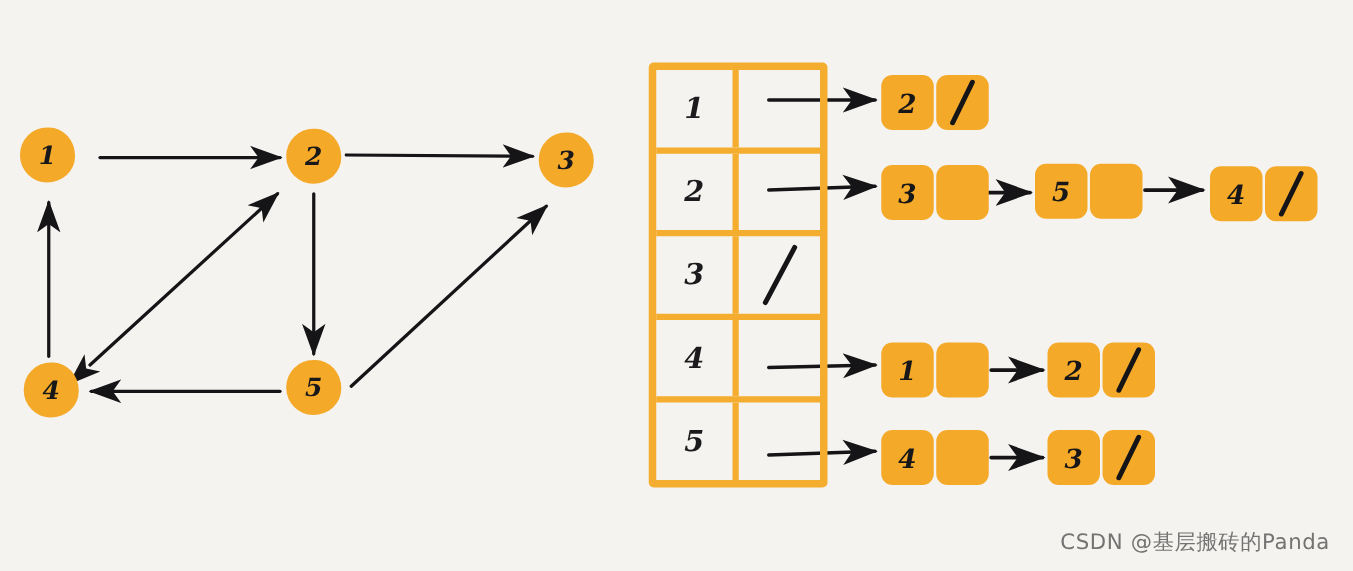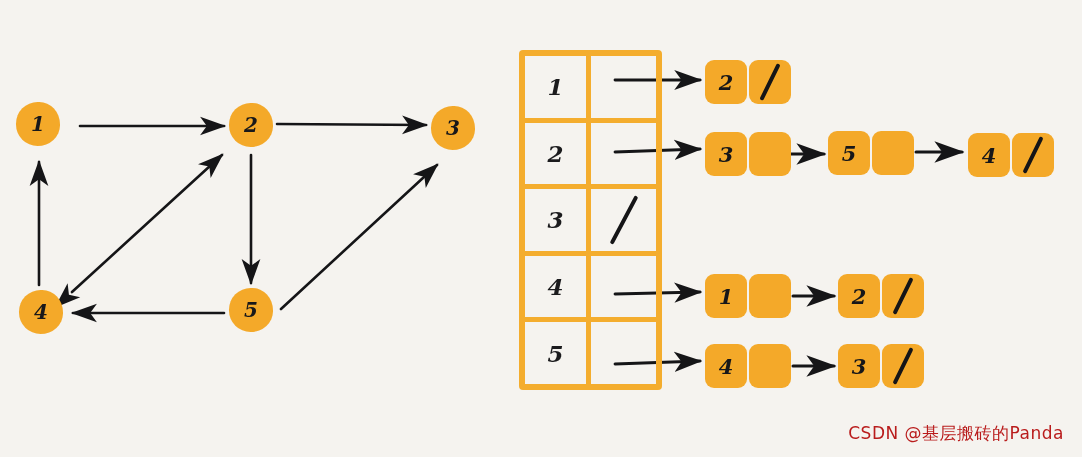--- a/index.html
+++ b/index.html
@@ -89,21 +89,21 @@
     width:4px;height:40px;
     background:#151517;border-radius:2px;
   }
 
   
   #watermark{
     position:absolute;
     right:18px;bottom:12px;
     font-family:"DejaVu Sans", sans-serif;
     font-size:17px;
-    color:#b91c1c;
+    color:#737373;
     letter-spacing:.5px;
     z-index:5;
     white-space:nowrap;
   }
 </style>
 </head>
 <body>
 
 <div id="stage">
 

